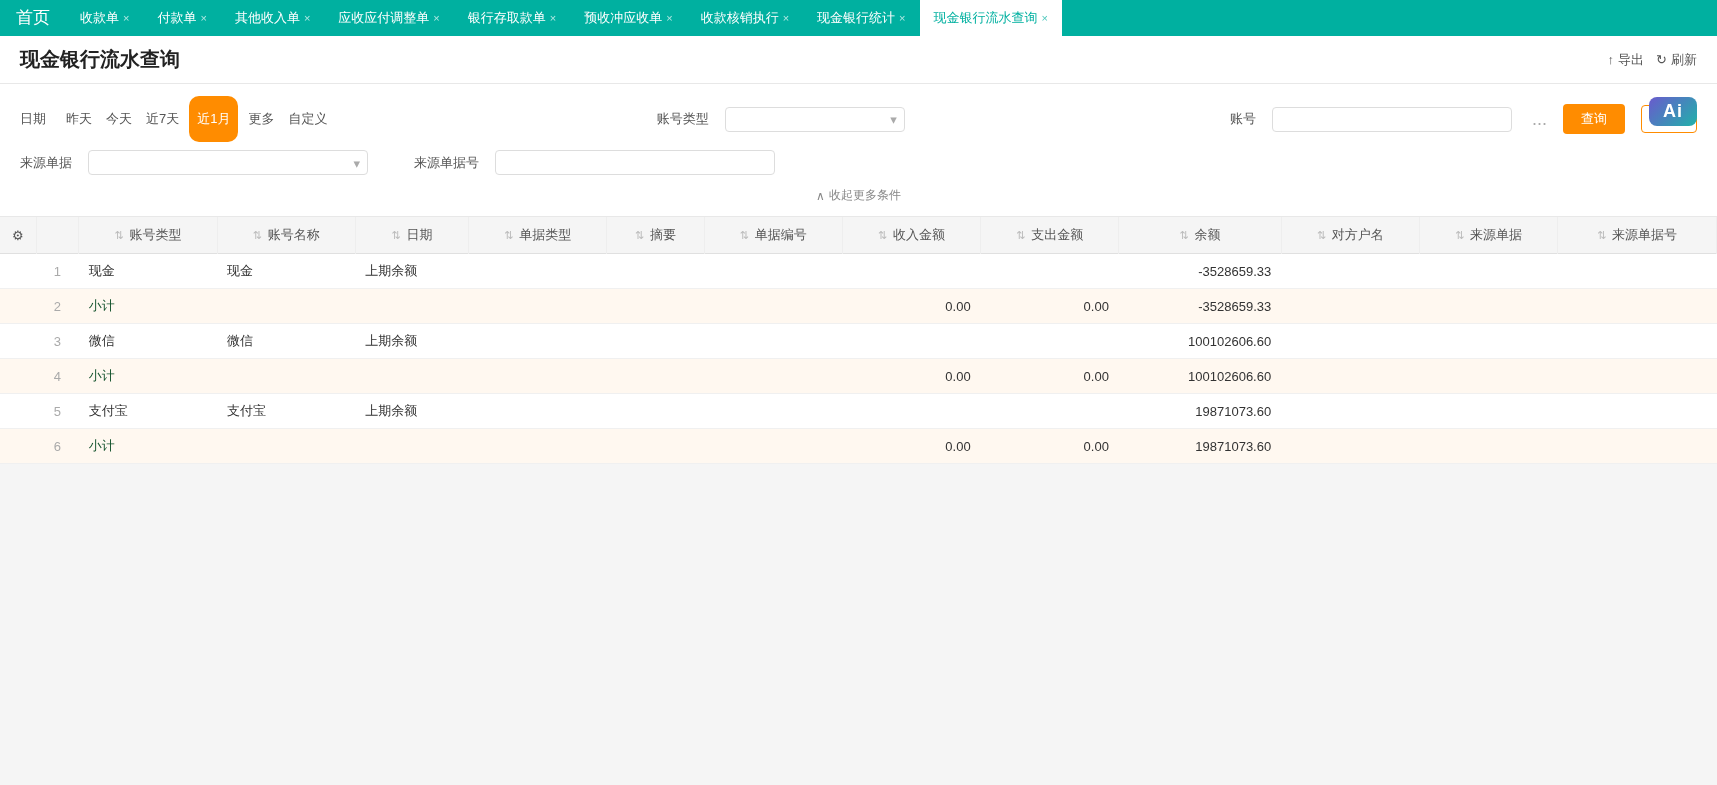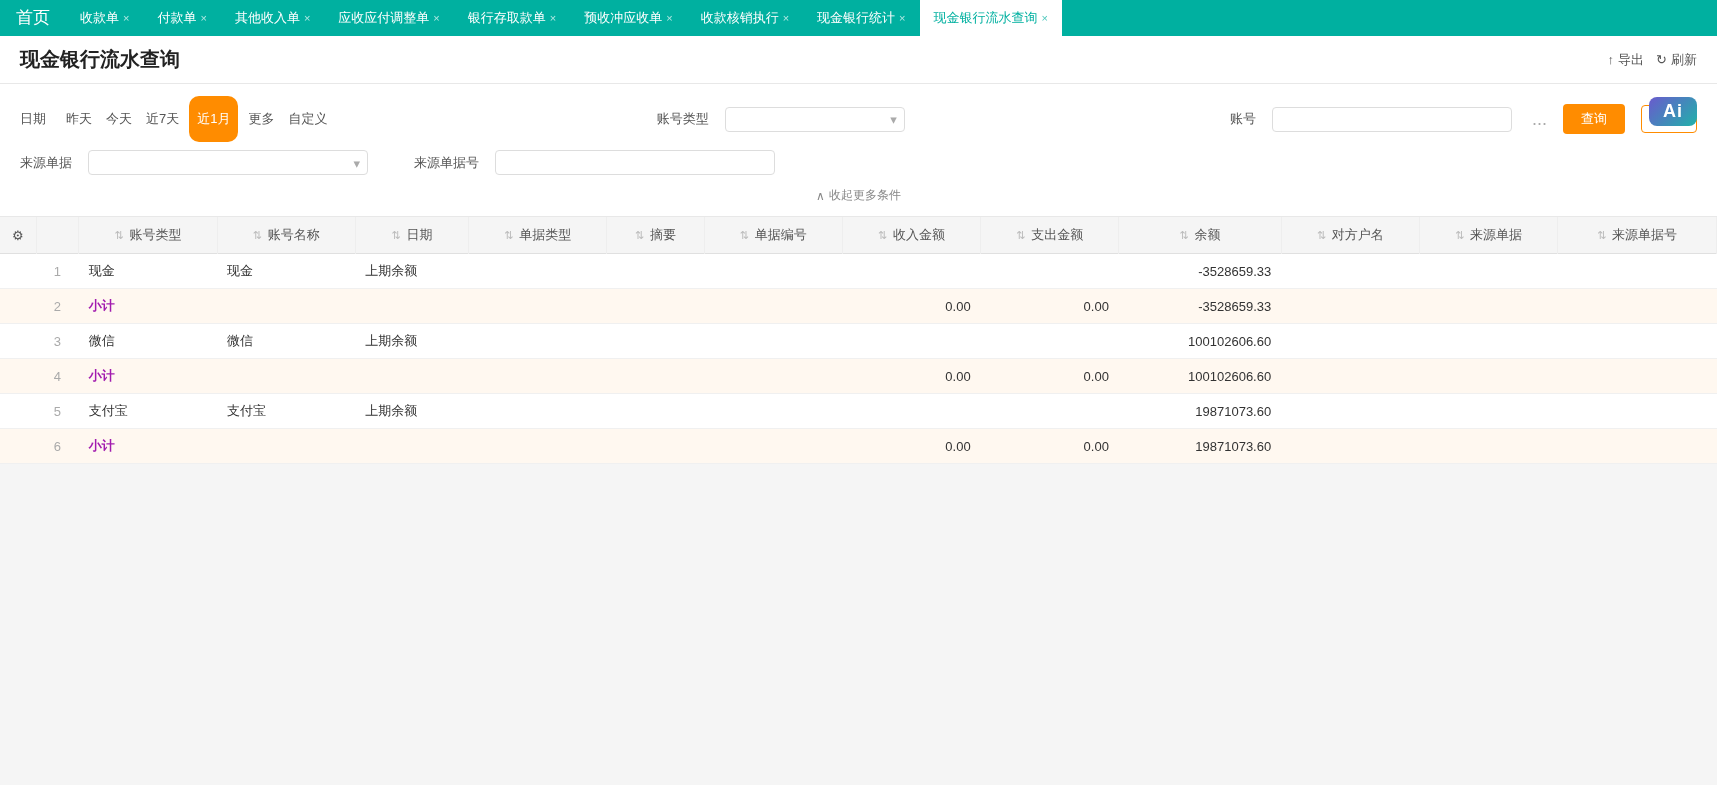--- a/index.html
+++ b/index.html
@@ -221,22 +221,21 @@
     }
     tbody tr.subtotal {
       background: #fff8f0;
     }
     tbody td {
       padding: 8px 10px;
       color: #333;
       white-space: nowrap;
     }
     .td-orange {
-      color: #a21caf;
-      font-weight: bold;
+      color: #14532d;
     }
     .td-right {
       text-align: right;
     }
     .row-num {
       color: #aaa;
       text-align: center;
     }
 
     

